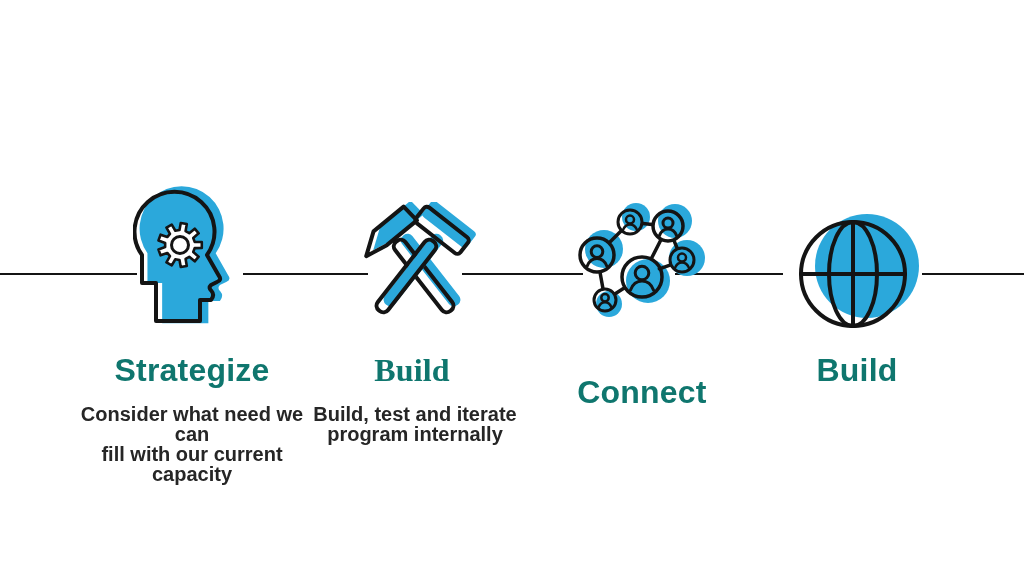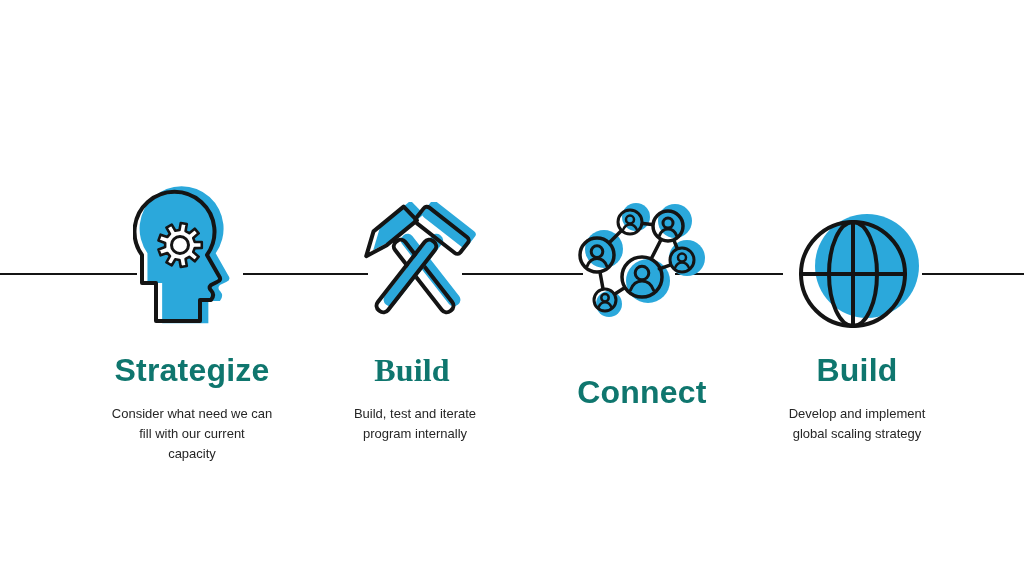--- a/index.html
+++ b/index.html
@@ -13,21 +13,21 @@
     font-family:"Liberation Sans","DejaVu Sans",sans-serif;
   }
   .tl-seg{position:absolute;top:273px;height:2px;background:var(--ink);}
   .icon{position:absolute;}
   .step-title{
     position:absolute;top:352px;width:220px;text-align:center;
     font-size:32px;font-weight:600;letter-spacing:0.2px;color:#0f766e;
   }
   .step-desc{
     position:absolute;top:404px;width:230px;text-align:center;
-    font-size:13px;line-height:20px;color:var(--text);white-space:pre-line;
+    font-size:20px;line-height:20px;color:var(--text);white-space:pre-line;font-weight:bold;
   }
   .stroke-ink{stroke:var(--ink);fill:none;stroke-linejoin:round;stroke-linecap:round;}
   .fill-accent{fill:var(--accent);stroke:none;}
   .fill-white{fill:#fff;}
 </style>
 </head>
 <body>
 
 <div id="slide">
 
@@ -133,16 +133,14 @@
 fill with our current
 capacity</div>
 
   <div class="step-title" style="left:302px;font-family:Liberation Serif, serif;">Build</div>
   <div class="step-desc" style="left:300px;">Build, test and iterate
 program internally</div>
 
   <div class="step-title" style="left:532px;margin-top:22px;">Connect</div>
 
   <div class="step-title" style="left:747px;">Build</div>
-  <div class="step-desc" style="left:742px;">Develop and implement
-global scaling strategy</div>
 
 </div>
 
 </body></html>

